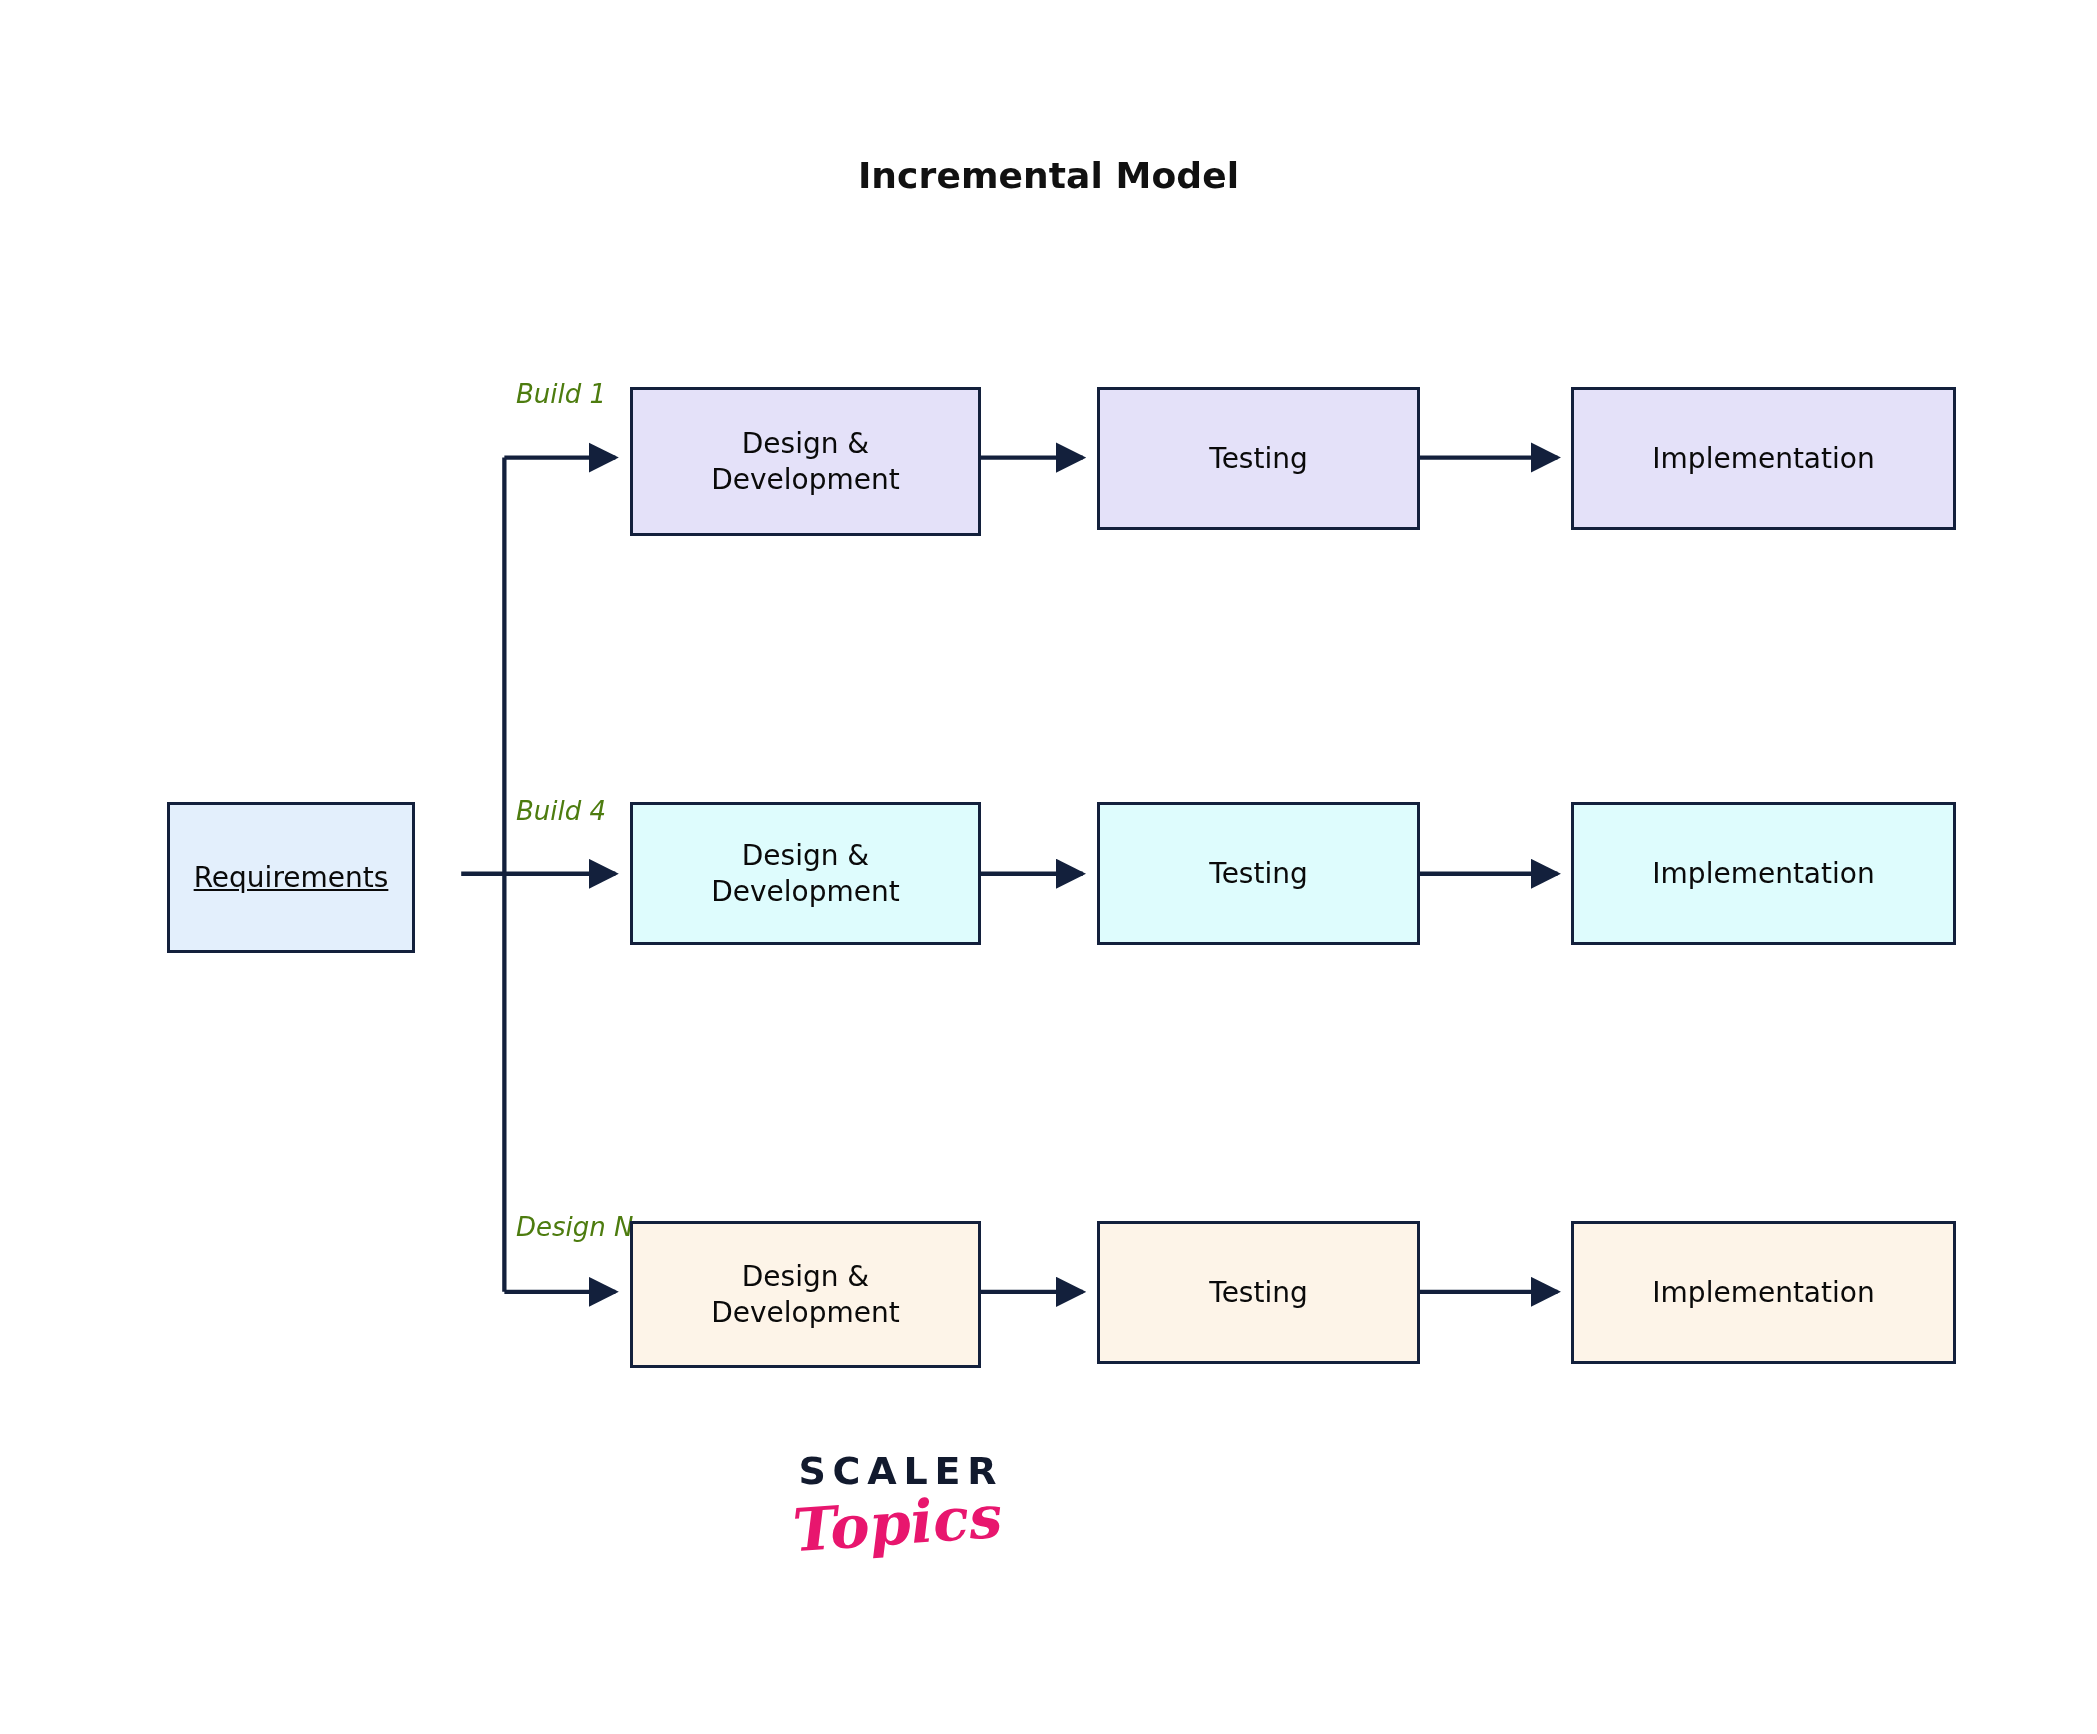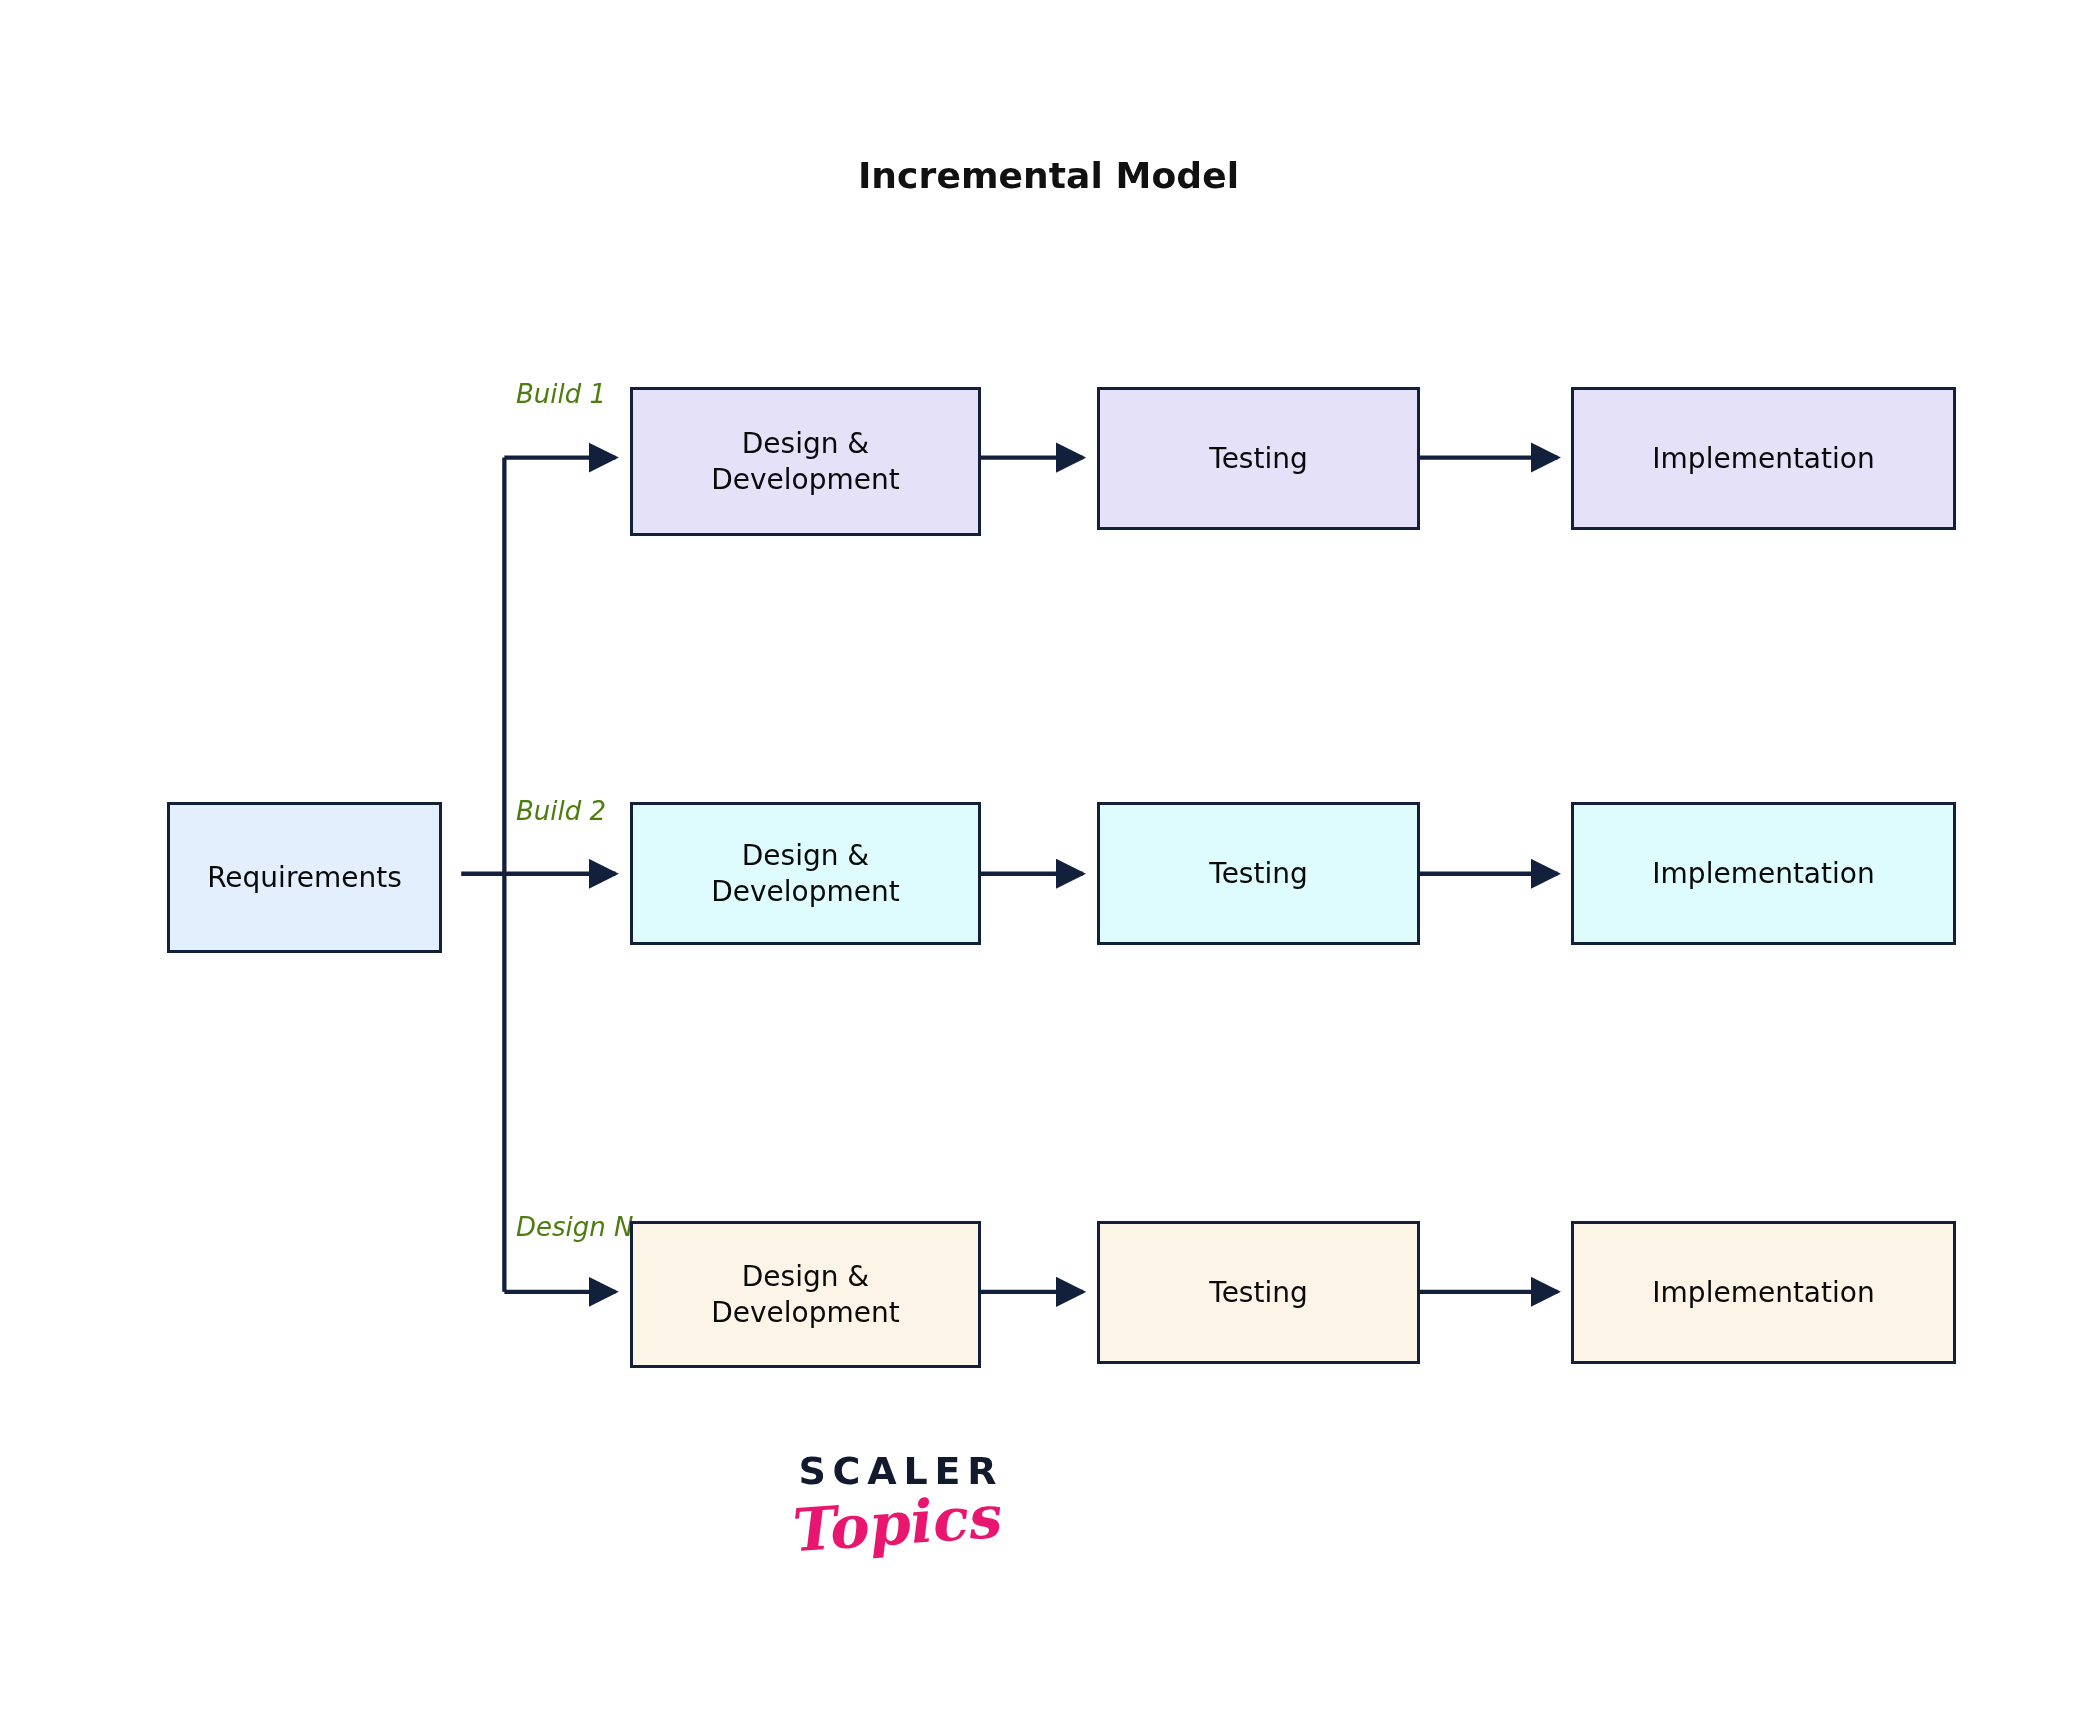--- a/index.html
+++ b/index.html
@@ -134,40 +134,40 @@
       <path d="M2302,742 L2526,742" marker-end="url(#arrowhead)"></path>
 
       <path d="M1591,1417 L1756,1417" marker-end="url(#arrowhead)"></path>
       <path d="M2302,1417 L2526,1417" marker-end="url(#arrowhead)"></path>
 
       <path d="M1591,2095 L1756,2095" marker-end="url(#arrowhead)"></path>
       <path d="M2302,2095 L2526,2095" marker-end="url(#arrowhead)"></path>
     </g>
   </svg>
 
-  <div class="node" style="left:167px; top:802px; width:275px; height:151px; background:#e3effc;">
+  <div class="node" style="left:167px; top:802px; width:248px; height:151px; background:#e3effc;text-decoration:underline;">
     <span class="node-label">Requirements</span>
   </div>
 
   <div class="build-label" style="left:516px; top:379px;">Build 1</div>
 
   <div class="node" style="left:630px; top:387px; width:351px; height:149px; background:#e4e1f9;">
     <span class="node-label">Design &amp;
 Development</span>
   </div>
 
   <div class="node" style="left:1097px; top:387px; width:323px; height:143px; background:#e4e1f9;">
     <span class="node-label">Testing</span>
   </div>
 
   <div class="node" style="left:1571px; top:387px; width:385px; height:143px; background:#e4e1f9;">
     <span class="node-label">Implementation</span>
   </div>
 
-  <div class="build-label" style="left:516px; top:796px;">Build 2</div>
+  <div class="build-label" style="left:516px; top:796px;">Build 4</div>
 
   <div class="node" style="left:630px; top:802px; width:351px; height:143px; background:#defcfd;">
     <span class="node-label">Design &amp;
 Development</span>
   </div>
 
   <div class="node" style="left:1097px; top:802px; width:323px; height:143px; background:#defcfd;">
     <span class="node-label">Testing</span>
   </div>
 

